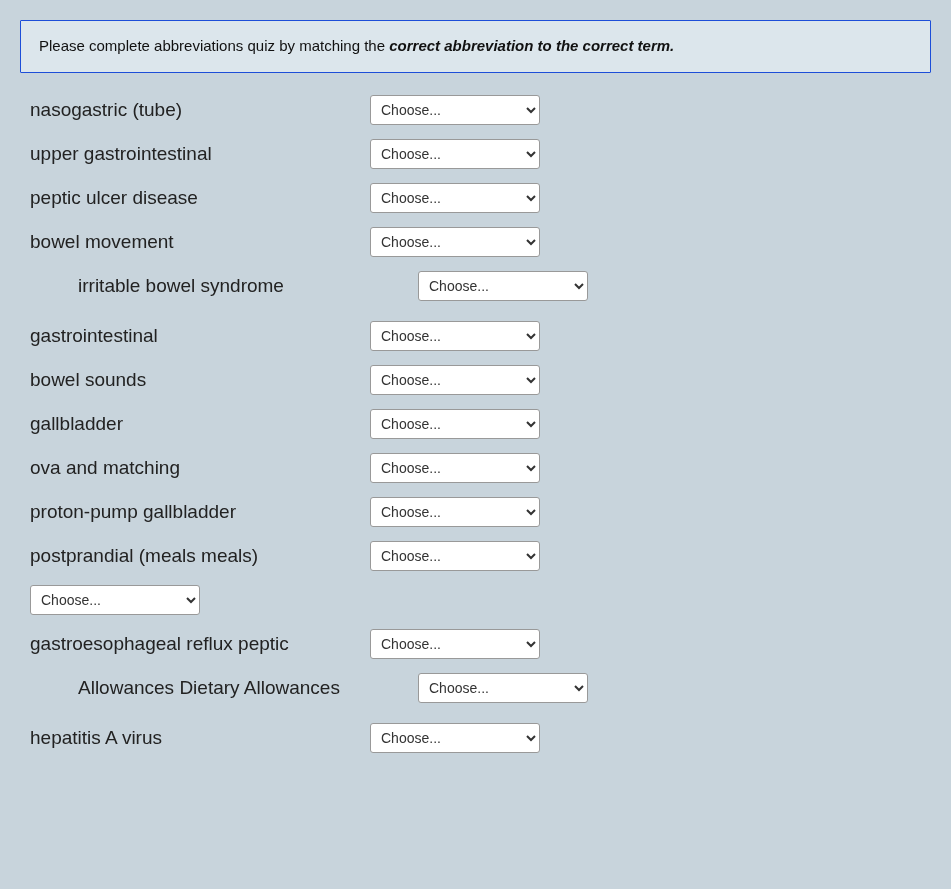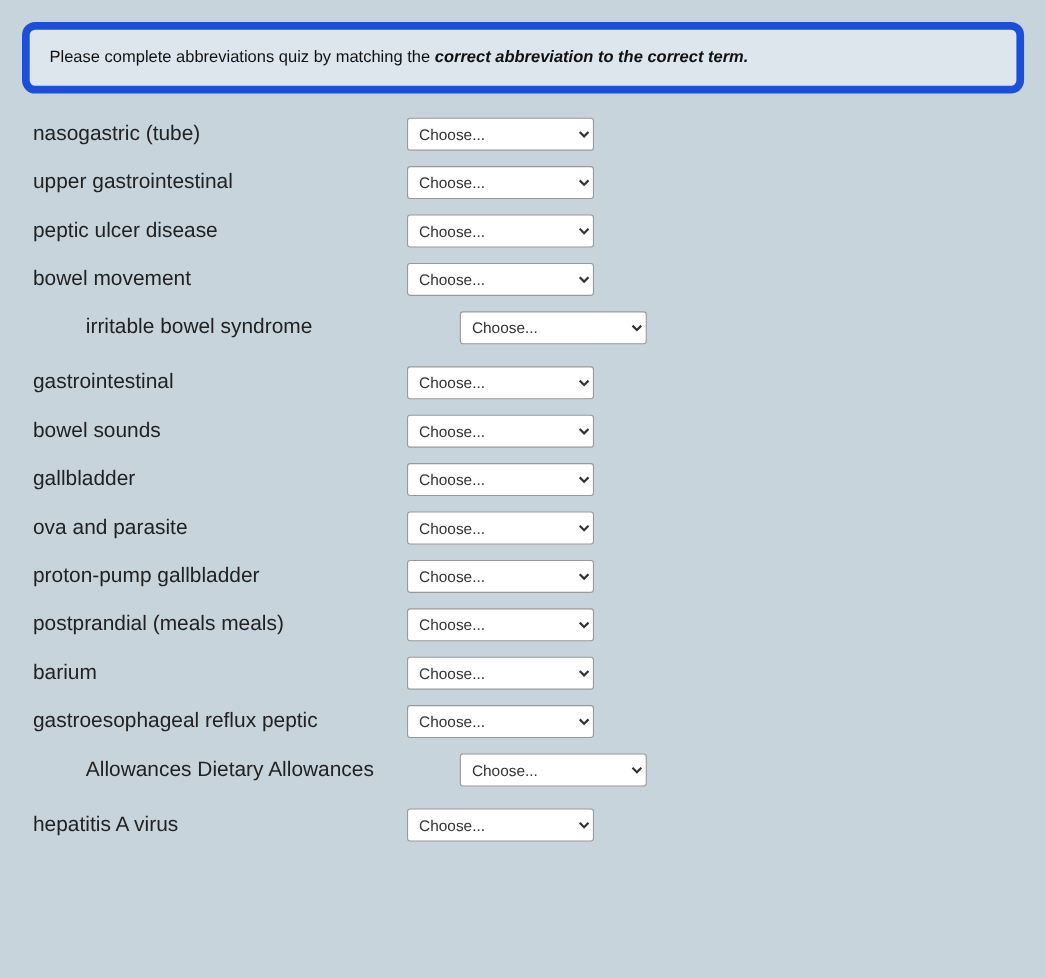--- a/index.html
+++ b/index.html
@@ -13,22 +13,22 @@
       font-family: Arial, sans-serif;
       font-size: 15px;
       color: #222;
       width: 951px;
       min-height: 889px;
       padding: 20px;
     }
 
     .instructions {
       background-color: #dce6ec;
-      border: 7px solid #1d4ed8;
-      border-radius: 12px;
+      border: 1px solid #1d4ed8;
+      border-radius: 1px;
       padding: 14px 18px;
       margin-bottom: 18px;
       font-size: 15px;
       color: #111;
       line-height: 1.5;
     }
 
     .instructions em {
       font-style: italic;
       font-weight: 600;
@@ -109,33 +109,32 @@
     </div>
     <div class="quiz-row">
       <div class="term-label">bowel sounds</div>
       <div class="select-wrapper"><select id="select-bowel-sounds"><option value="">Choose...</option><option value="NG">NG</option><option value="UGI">UGI</option><option value="PUD">PUD</option><option value="BM">BM</option><option value="IBS">IBS</option><option value="GI">GI</option><option value="BS">BS</option><option value="GB">GB</option><option value="O&amp;P">O&amp;P</option><option value="PPI">PPI</option><option value="PP">PP</option><option value="Ba">Ba</option><option value="GERD">GERD</option><option value="RDA">RDA</option><option value="HAV">HAV</option></select></div>
     </div>
     <div class="quiz-row">
       <div class="term-label">gallbladder</div>
       <div class="select-wrapper"><select id="select-gallbladder"><option value="">Choose...</option><option value="NG">NG</option><option value="UGI">UGI</option><option value="PUD">PUD</option><option value="BM">BM</option><option value="IBS">IBS</option><option value="GI">GI</option><option value="BS">BS</option><option value="GB">GB</option><option value="O&amp;P">O&amp;P</option><option value="PPI">PPI</option><option value="PP">PP</option><option value="Ba">Ba</option><option value="GERD">GERD</option><option value="RDA">RDA</option><option value="HAV">HAV</option></select></div>
     </div>
     <div class="quiz-row">
-      <div class="term-label">ova and parasite</div>
+      <div class="term-label">ova and matching</div>
       <div class="select-wrapper"><select id="select-ova-parasite"><option value="">Choose...</option><option value="NG">NG</option><option value="UGI">UGI</option><option value="PUD">PUD</option><option value="BM">BM</option><option value="IBS">IBS</option><option value="GI">GI</option><option value="BS">BS</option><option value="GB">GB</option><option value="O&amp;P">O&amp;P</option><option value="PPI">PPI</option><option value="PP">PP</option><option value="Ba">Ba</option><option value="GERD">GERD</option><option value="RDA">RDA</option><option value="HAV">HAV</option></select></div>
     </div>
     <div class="quiz-row">
       <div class="term-label">proton-pump gallbladder</div>
       <div class="select-wrapper"><select id="select-ppi"><option value="">Choose...</option><option value="NG">NG</option><option value="UGI">UGI</option><option value="PUD">PUD</option><option value="BM">BM</option><option value="IBS">IBS</option><option value="GI">GI</option><option value="BS">BS</option><option value="GB">GB</option><option value="O&amp;P">O&amp;P</option><option value="PPI">PPI</option><option value="PP">PP</option><option value="Ba">Ba</option><option value="GERD">GERD</option><option value="RDA">RDA</option><option value="HAV">HAV</option></select></div>
     </div>
     <div class="quiz-row">
       <div class="term-label">postprandial (meals meals)</div>
       <div class="select-wrapper"><select id="select-postprandial"><option value="">Choose...</option><option value="NG">NG</option><option value="UGI">UGI</option><option value="PUD">PUD</option><option value="BM">BM</option><option value="IBS">IBS</option><option value="GI">GI</option><option value="BS">BS</option><option value="GB">GB</option><option value="O&amp;P">O&amp;P</option><option value="PPI">PPI</option><option value="PP">PP</option><option value="Ba">Ba</option><option value="GERD">GERD</option><option value="RDA">RDA</option><option value="HAV">HAV</option></select></div>
     </div>
     <div class="quiz-row">
-      <div class="term-label">barium</div>
       <div class="select-wrapper"><select id="select-barium"><option value="">Choose...</option><option value="NG">NG</option><option value="UGI">UGI</option><option value="PUD">PUD</option><option value="BM">BM</option><option value="IBS">IBS</option><option value="GI">GI</option><option value="BS">BS</option><option value="GB">GB</option><option value="O&amp;P">O&amp;P</option><option value="PPI">PPI</option><option value="PP">PP</option><option value="Ba">Ba</option><option value="GERD">GERD</option><option value="RDA">RDA</option><option value="HAV">HAV</option></select></div>
     </div>
     <div class="quiz-row">
       <div class="term-label">gastroesophageal reflux peptic</div>
       <div class="select-wrapper"><select id="select-gerd"><option value="">Choose...</option><option value="NG">NG</option><option value="UGI">UGI</option><option value="PUD">PUD</option><option value="BM">BM</option><option value="IBS">IBS</option><option value="GI">GI</option><option value="BS">BS</option><option value="GB">GB</option><option value="O&amp;P">O&amp;P</option><option value="PPI">PPI</option><option value="PP">PP</option><option value="Ba">Ba</option><option value="GERD">GERD</option><option value="RDA">RDA</option><option value="HAV">HAV</option></select></div>
     </div>
     <div class="quiz-row spaced">
       <div class="term-label">Allowances Dietary Allowances</div>
       <div class="select-wrapper"><select id="select-rda"><option value="">Choose...</option><option value="NG">NG</option><option value="UGI">UGI</option><option value="PUD">PUD</option><option value="BM">BM</option><option value="IBS">IBS</option><option value="GI">GI</option><option value="BS">BS</option><option value="GB">GB</option><option value="O&amp;P">O&amp;P</option><option value="PPI">PPI</option><option value="PP">PP</option><option value="Ba">Ba</option><option value="GERD">GERD</option><option value="RDA">RDA</option><option value="HAV">HAV</option></select></div>
     </div>

